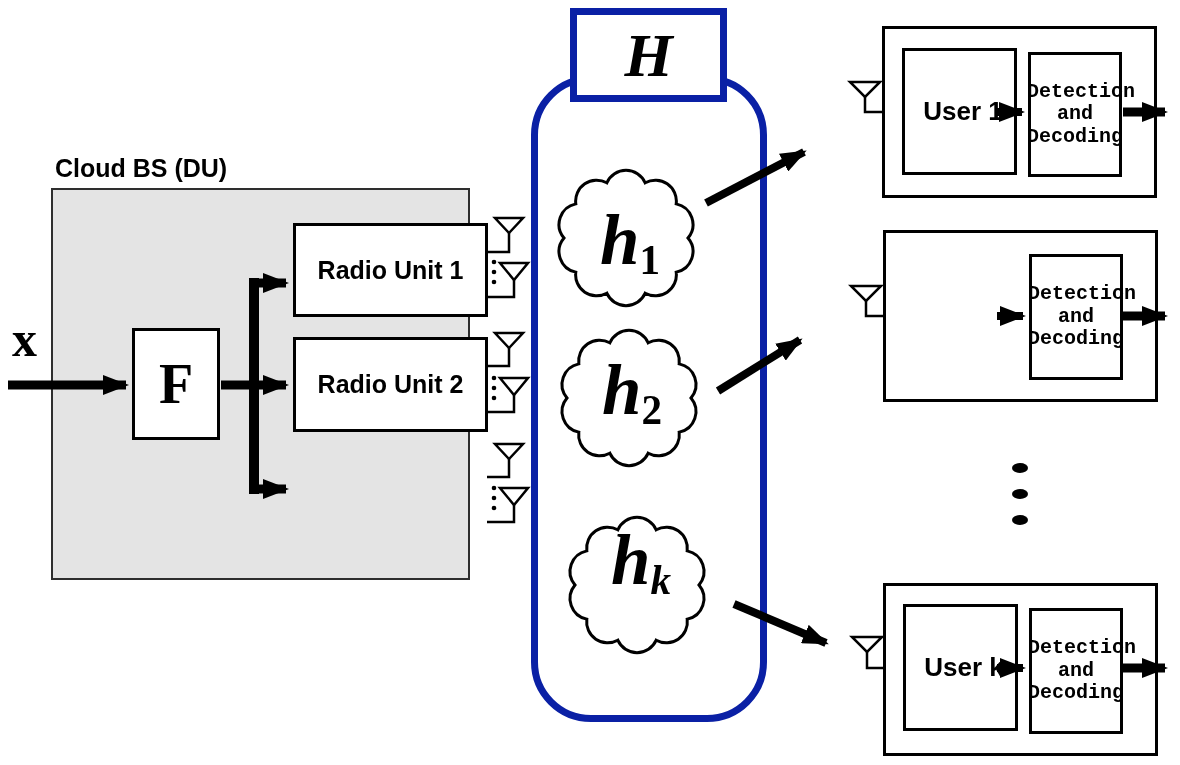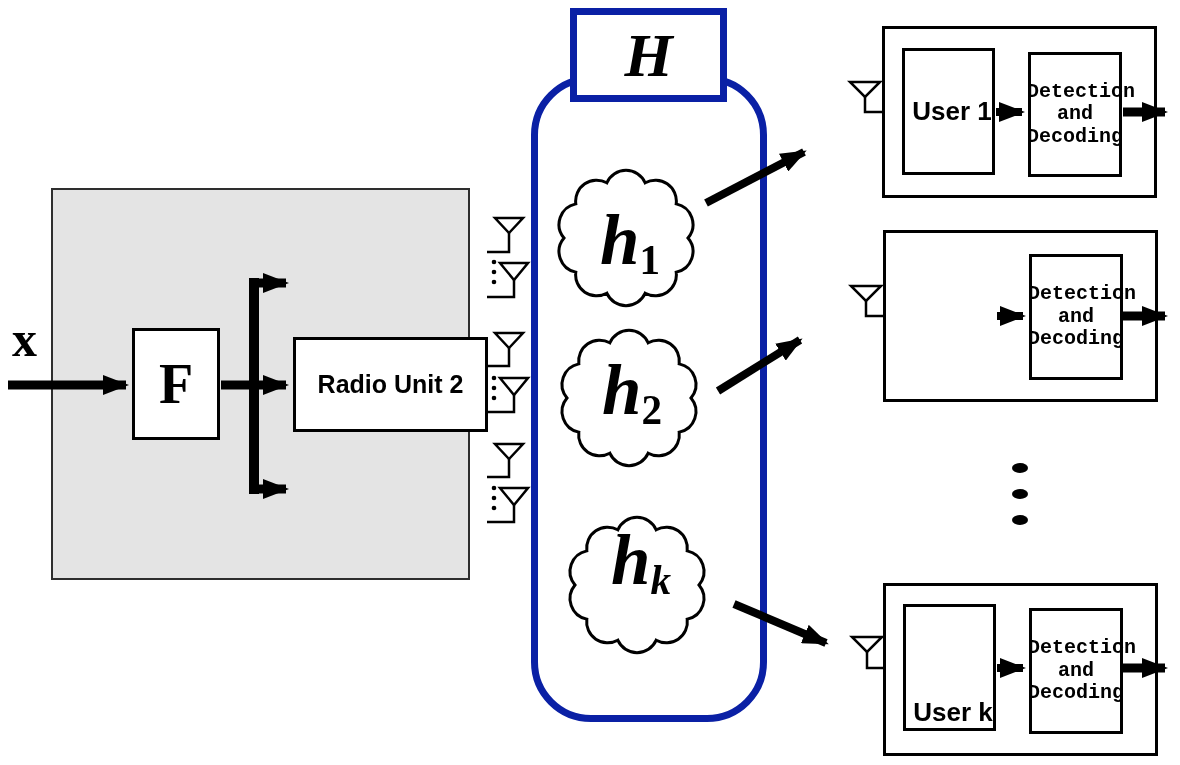--- a/index.html
+++ b/index.html
@@ -42,24 +42,24 @@
   .cloud-label .sub{font-size:0.58em;font-style:normal;display:inline-block;transform:translateY(0.26em);}
   .cloud-label .sub.it{font-style:italic;}
   #cloud-label-1{left:630px;top:240px;}
   #cloud-label-2{left:632px;top:390px;}
   #cloud-label-3{left:641px;top:560px;}
 
   .user-outer{left:882px;width:275px;z-index:2;}
   #user1-outer{top:26px;height:172px;}
   #user2-outer{left:883px;top:230px;height:172px;}
   #userk-outer{left:883px;top:583px;height:173px;}
-  .user-inner{width:93px;height:127px;z-index:3;font-size:26px;padding-left:7px;}
+  .user-inner{width:115px;height:127px;z-index:3;font-size:26px;padding-left:7px;}
   #user1-inner{left:902px;top:48px;}
   #user2-inner{left:903px;top:252px;}
-  #userk-inner{left:903px;top:604px;align-items:flex-end;}
+  #userk-inner{left:903px;top:604px;}
   .det-box{width:94px;height:126px;z-index:3;}
   #det1{left:1028px;top:52px;height:125px;}
   #det2{left:1029px;top:254px;}
   #detk{left:1029px;top:608px;}
   .det-text{width:96px;font-size:20px;line-height:1.12;font-weight:bold;font-family:Liberation Mono, monospace;}
 
   #wires{position:absolute;left:0;top:0;width:1180px;height:765px;z-index:5;pointer-events:none;}
   #wires .ln{stroke:var(--ink);fill:none;}
   #wires .thick{stroke-width:9px;}
   #wires .branch{stroke-width:10px;}
@@ -69,26 +69,30 @@
   #wires .dot{fill:var(--ink);}
   #wires .cloud{fill:#ffffff;stroke:var(--ink);stroke-width:3px;}
   #ah path{fill:var(--ink);}
 </style>
 </head>
 <body>
 
 <div id="canvas">
 
   <div id="gray-box" class="abs"></div>
+  <div id="cloud-bs-title" class="abs sans-b">Cloud BS (DU)</div>
   <div id="x-label" class="abs serif-b">x</div>
 
   <div id="f-box" class="box">
     <span class="sym serif-b">F</span>
   </div>
 
+  <div id="ru1" class="box ru-box sans-b">
+    <span>Radio Unit 1</span>
+  </div>
   <div id="ru2" class="box ru-box sans-b">
     <span>Radio Unit 2</span>
   </div>
 
   <div id="stadium" class="abs"></div>
   <div id="h-box" class="box">
     <span class="sym serif-bi">H</span>
   </div>
 
   <div id="cloud-label-1" class="cloud-label serif-bi">

